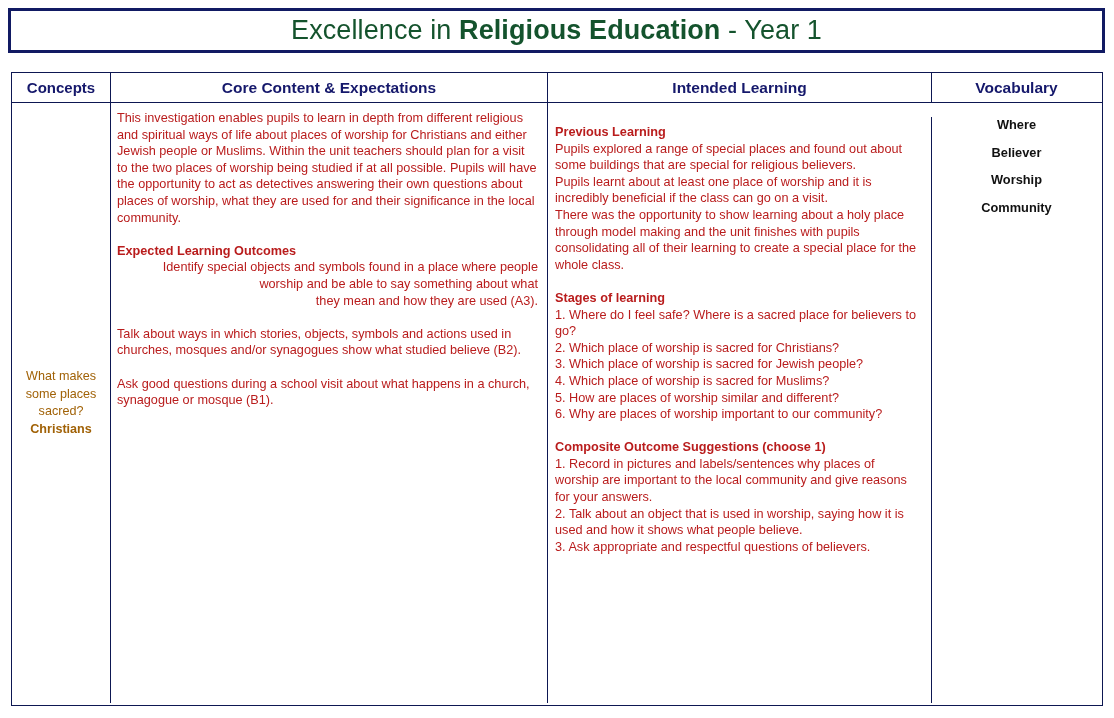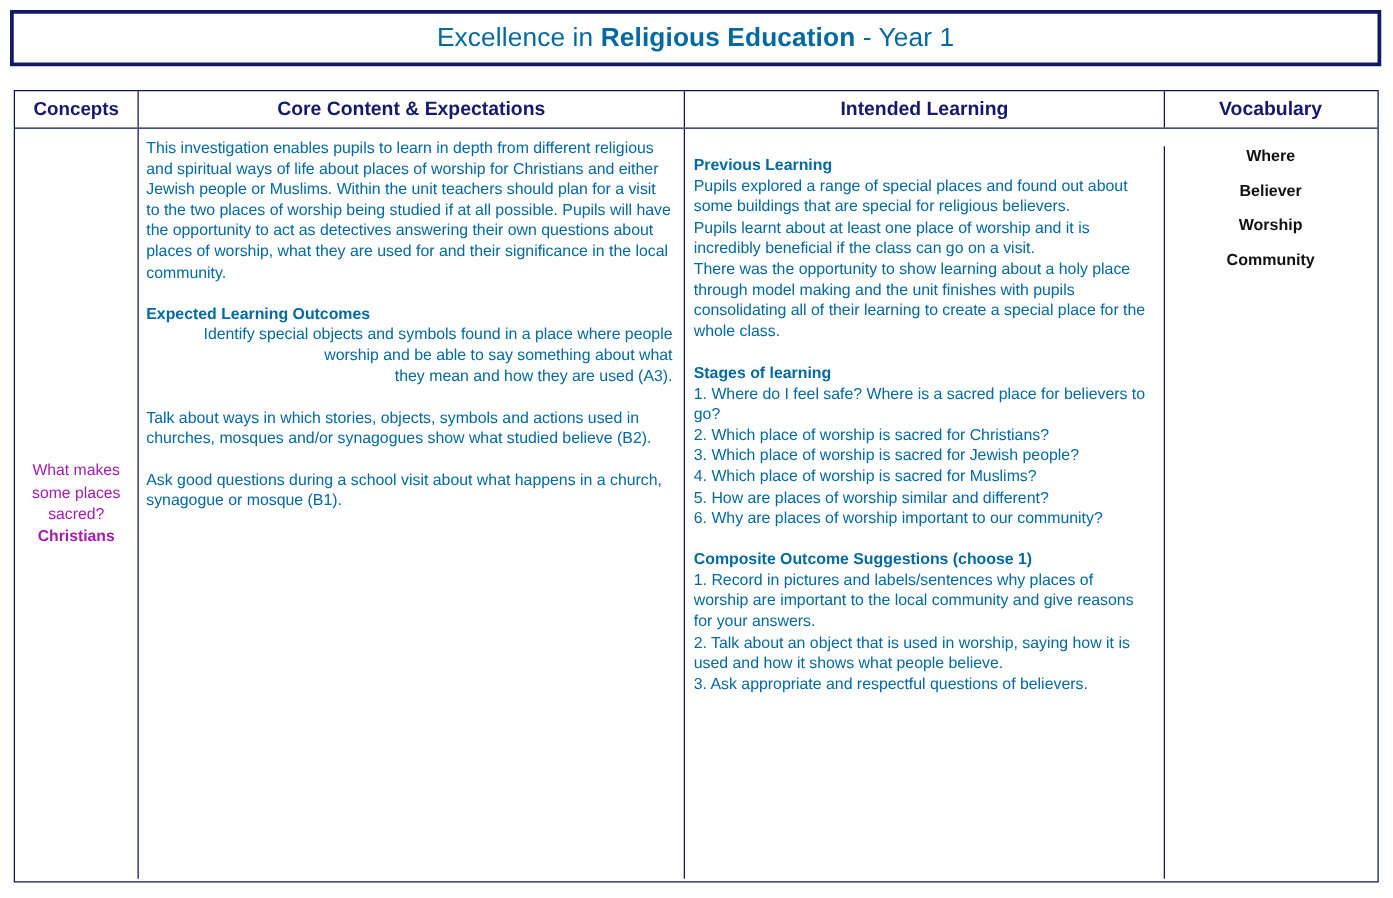--- a/index.html
+++ b/index.html
@@ -25,22 +25,22 @@
     width: 1097px;
     height: 45px;
     box-sizing: border-box;
     border: 3px solid #111a63;
     background: #ffffff;
     display: flex;
     align-items: center;
     justify-content: center;
   }
   .title-text {
-    font-size: 21px;
-    color: #0369a1;
+    font-size: 27px;
+    color: #14532d;
     letter-spacing: 0.1px;
     white-space: nowrap;
   }
   .title-text .bold { font-weight: bold; }
 
   
   .grid {
     position: absolute;
     left: 11px;
     top: 72px;
@@ -92,32 +92,32 @@
   .concepts-cell {
     display: flex;
     align-items: center;
     justify-content: center;
     padding: 0 4px;
   }
   .concepts-inner {
     text-align: center;
     font-size: 12.6px;
     line-height: 17.5px;
-    color: #a21caf;
+    color: #a16207;
   }
   .concepts-inner .concept-mode {
     font-weight: bold;
     display: block;
   }
 
   .text-cell {
     padding: 7px 9px 0 6px;
     font-size: 12.7px;
     line-height: 16.6px;
-    color: #0369a1;
+    color: #b91c1c;
   }
   .text-cell p {
     margin: 0;
   }
   .text-cell .block + .block {
     margin-top: 16.6px;
   }
   .text-cell .hdg {
     font-weight: bold;
     margin: 0;

